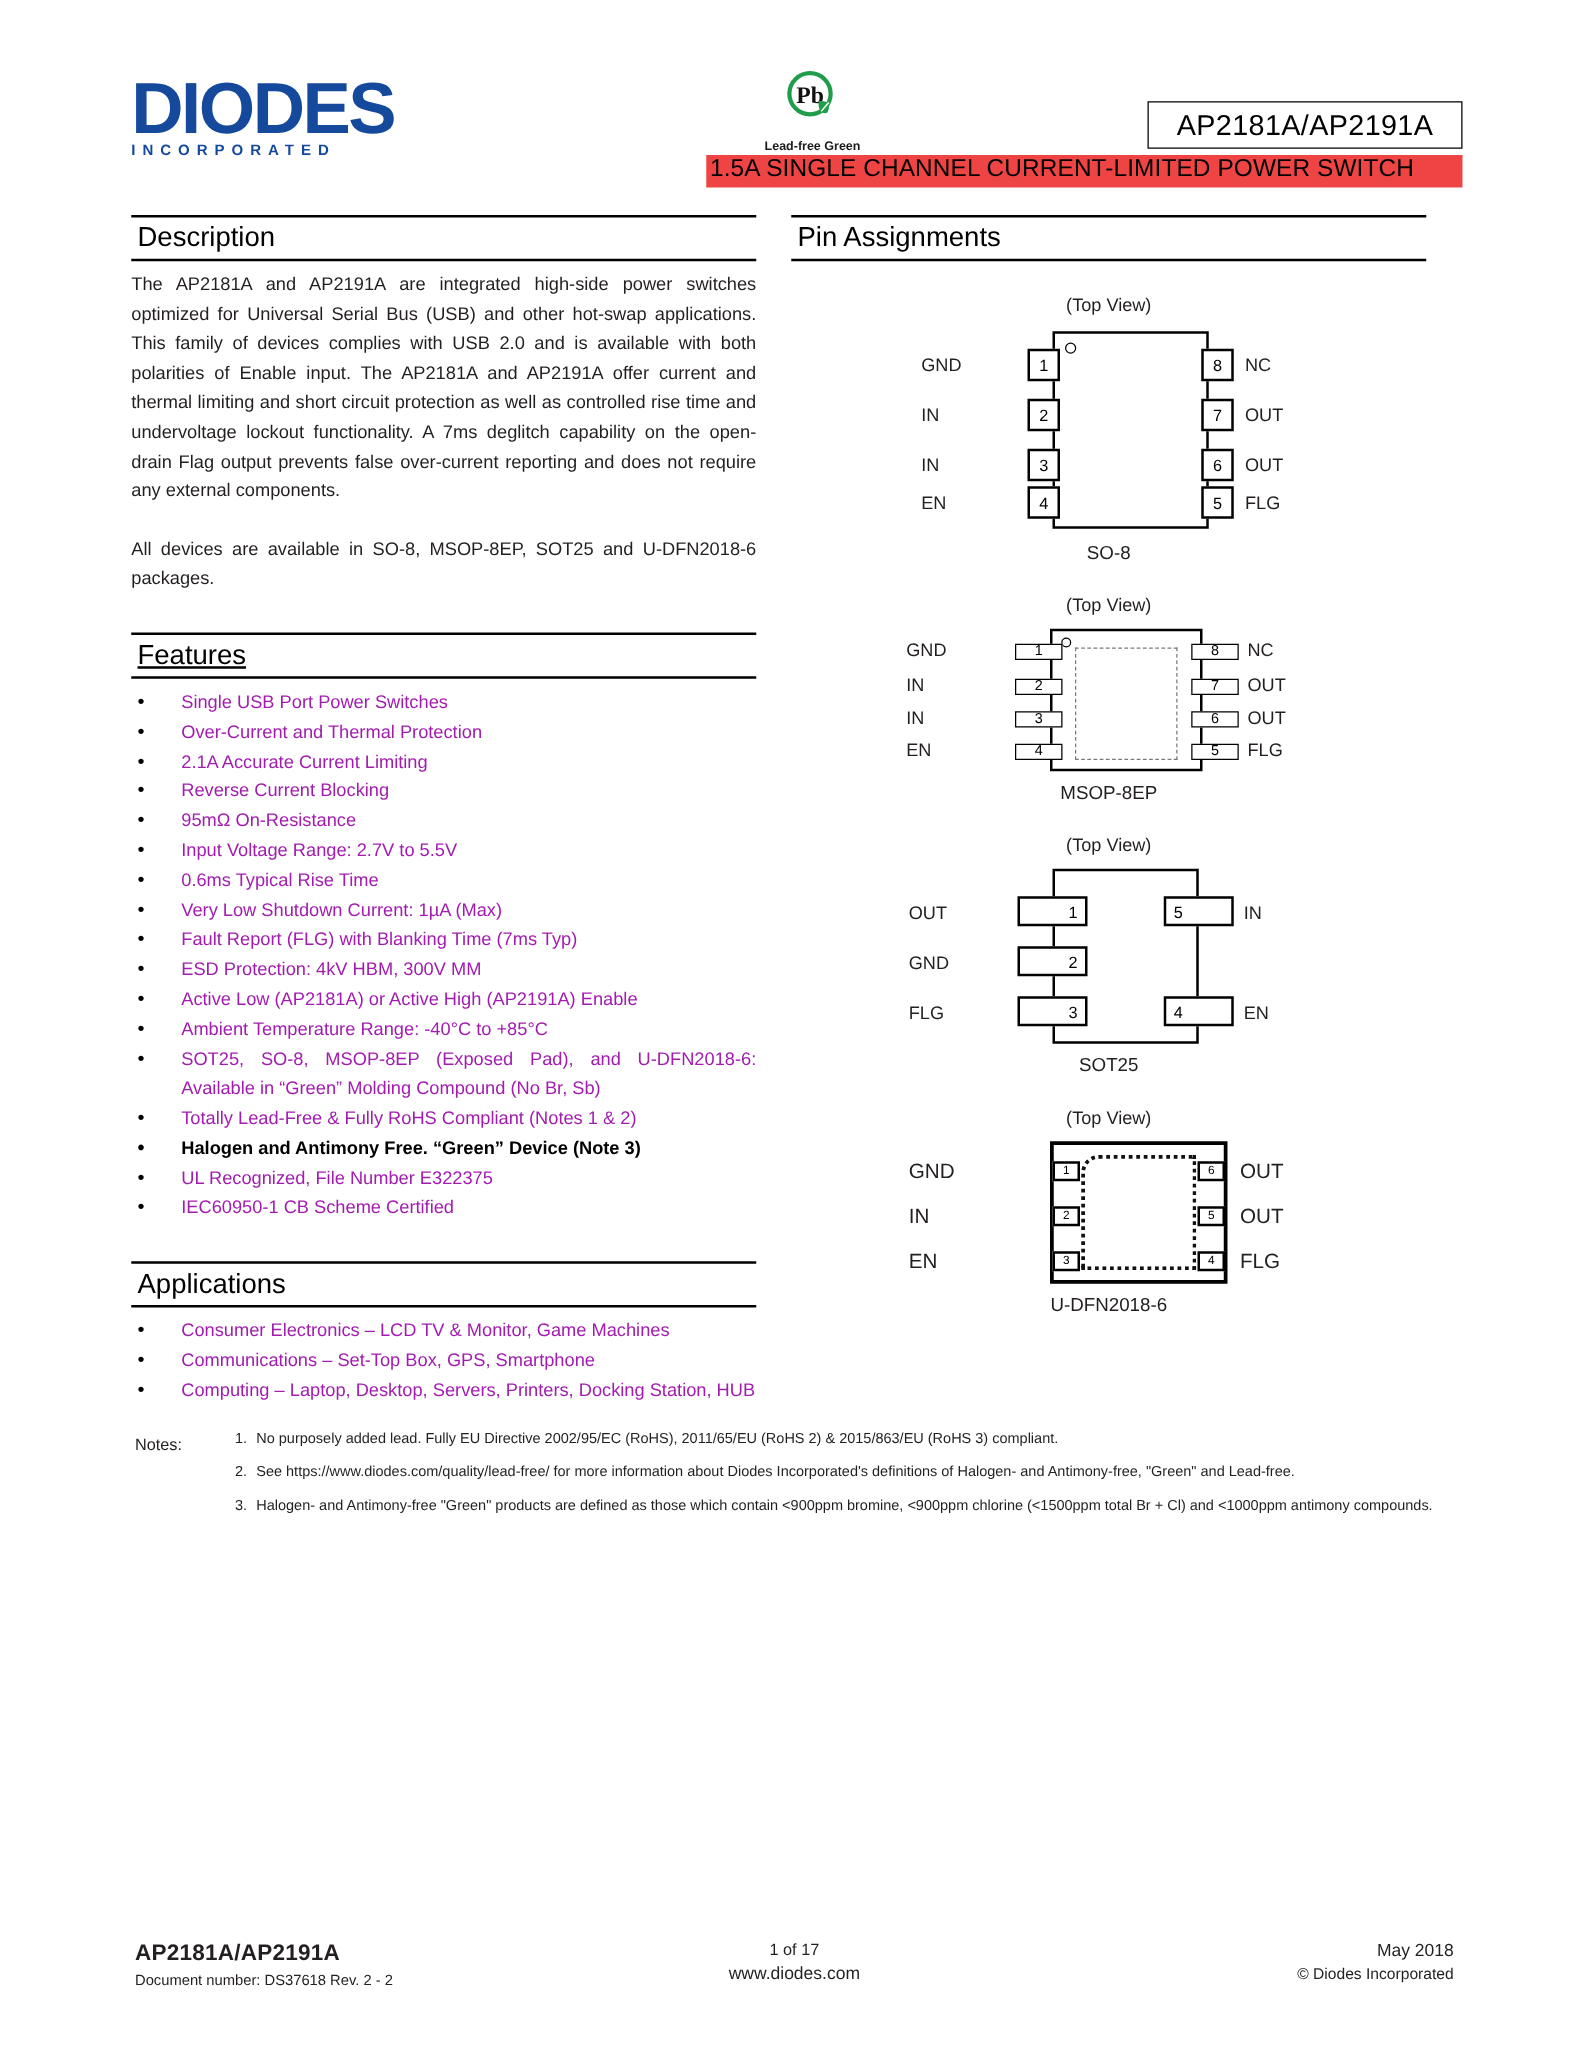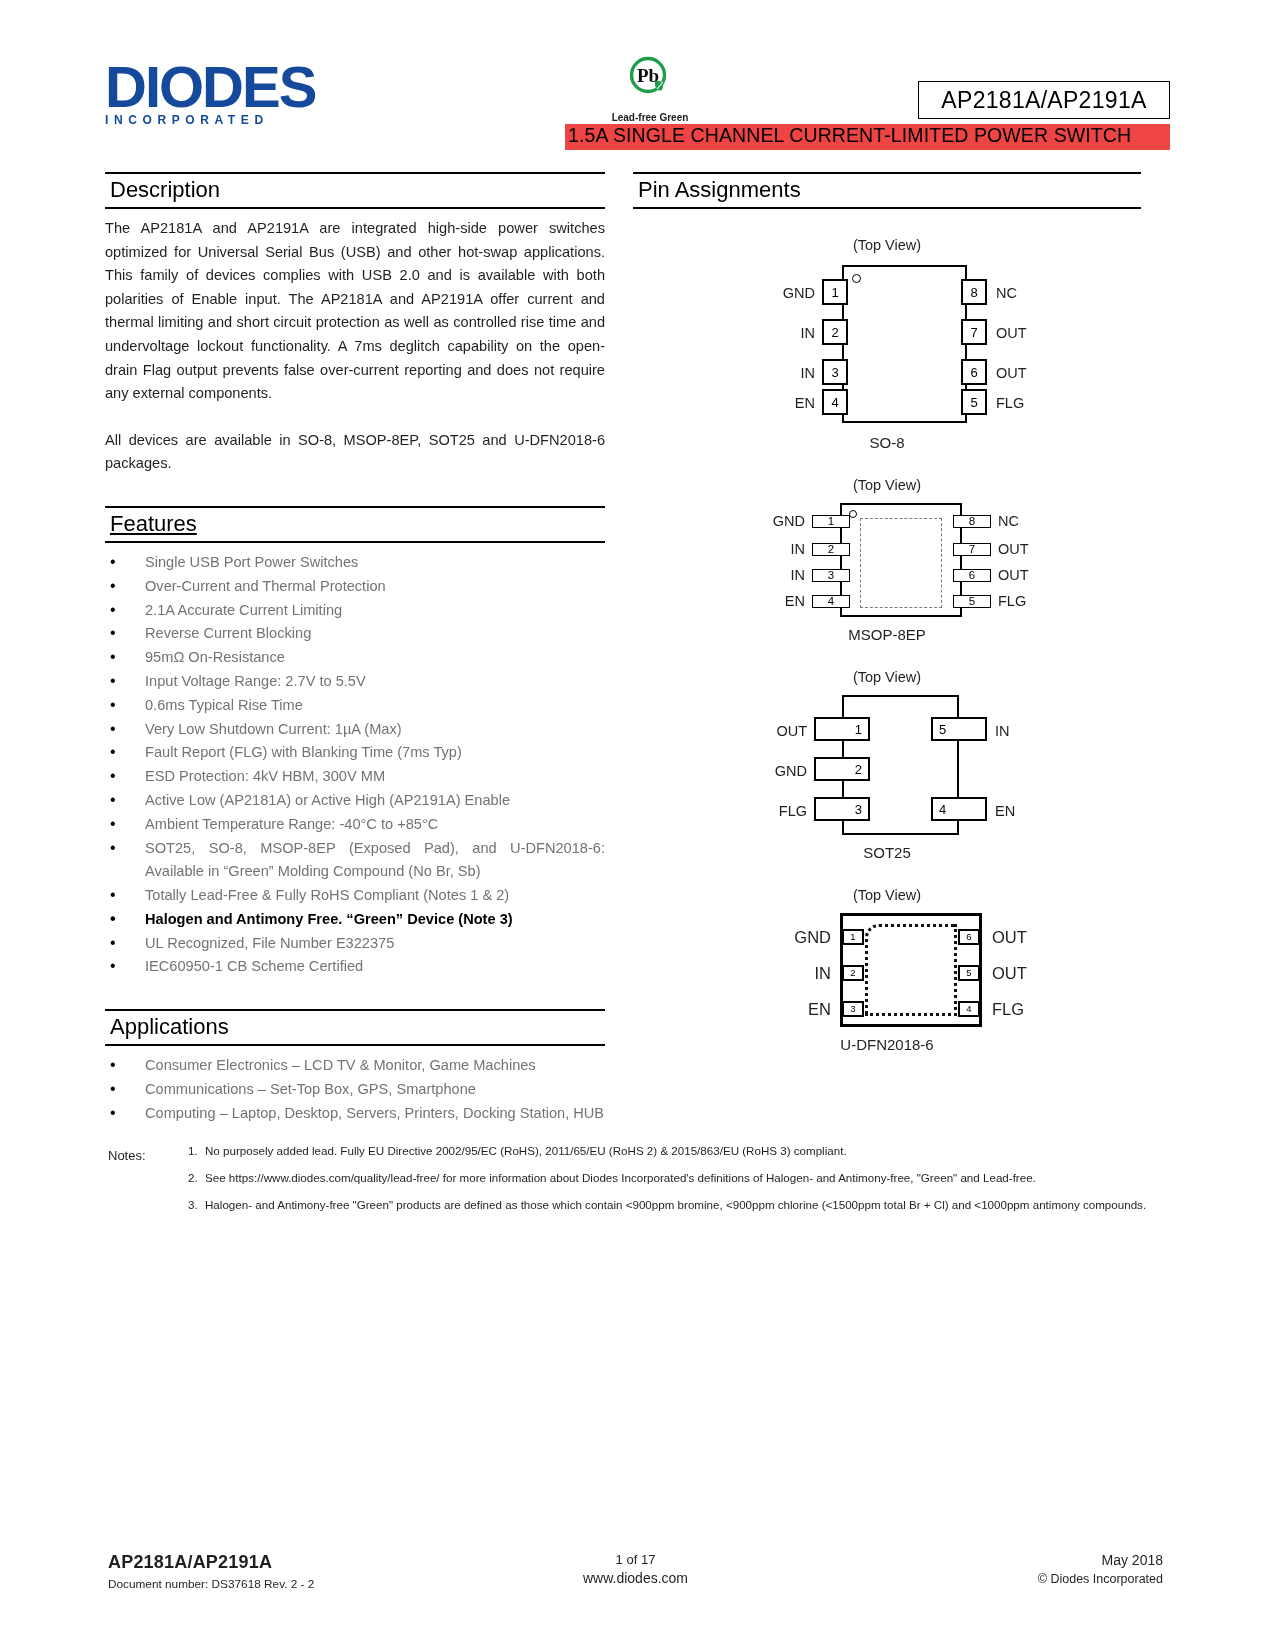--- a/index.html
+++ b/index.html
@@ -132,21 +132,21 @@
   ul.bullets {
     list-style: none;
     margin: 2px 0 0 0;
     padding: 0;
   }
   ul.bullets > li {
     position: relative;
     padding-left: 40px;
     font-size: 14.6px;
     line-height: 23.8px;
-    color: #737373;
+    color: #a21caf;
     margin-bottom: 0px;
   }
   ul.bullets > li::before {
     content: "\2022";
     position: absolute;
     left: 5px;
     top: -1px;
     font-size: 16px;
     color: #000;
   }
@@ -187,21 +187,21 @@
     justify-content: center;
     color: #000;
   }
   .pinlabel {
     position: absolute;
     font-size: 14.5px;
     color: #231f20;
     white-space: nowrap;
     line-height: 1;
   }
-  .pinlabel.r { text-align: right; }
+  .pinlabel.r { text-align: left; }
   .dot {
     position: absolute;
     width: 9px; height: 9px;
     border: 1.8px solid #000;
     border-radius: 50%;
     box-sizing: border-box;
     background: #fff;
   }
   .epad {
     position: absolute;

